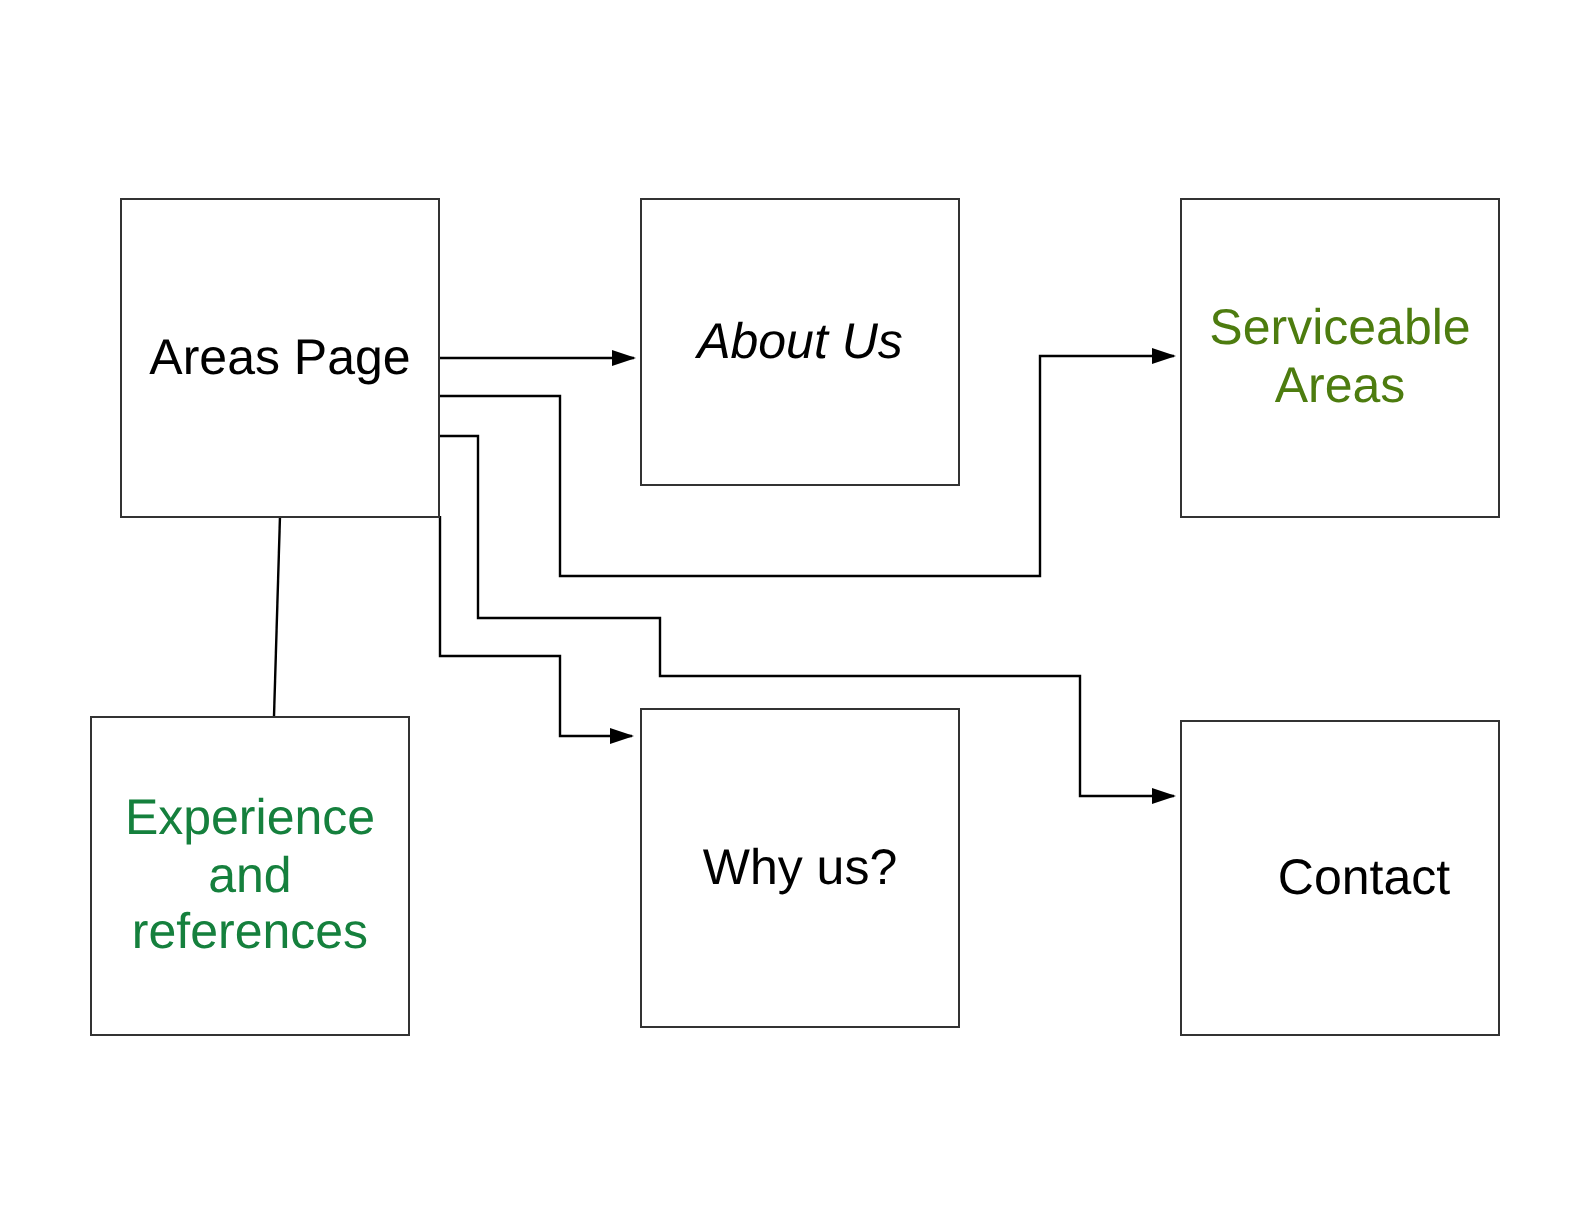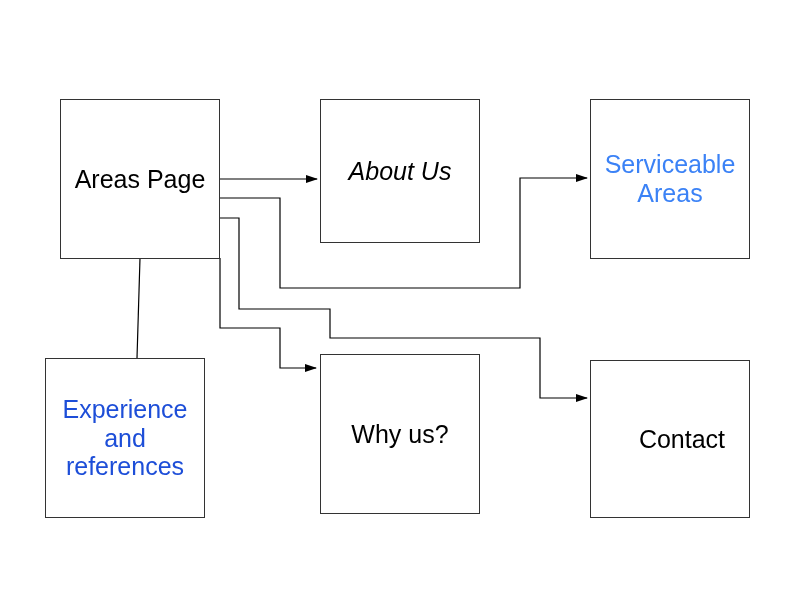--- a/index.html
+++ b/index.html
@@ -60,25 +60,25 @@
         <polyline points="140,258 137,358" stroke="#000000"></polyline>
       </g>
   </svg>
 <div class="node" style="left: 60px; top: 99px; width: 160px; height: 160px; border-color: rgb(51, 51, 51);">
       <span class="node-label" style="color: rgb(0, 0, 0);">Areas Page</span>
     </div>
     <div class="node" style="left: 320px; top: 99px; width: 160px; height: 144px; border-color: rgb(51, 51, 51); font-style: italic;">
       <span class="node-label" style="color: rgb(0, 0, 0);">About Us</span>
     </div>
     <div class="node" style="left: 590px; top: 99px; width: 160px; height: 160px; border-color: rgb(51, 51, 51);">
-      <span class="node-label" style="color: #3b82f6;">Serviceable
+      <span class="node-label" style="color: #4d7c0f;">Serviceable
 Areas</span>
     </div>
     <div class="node" style="left: 45px; top: 358px; width: 160px; height: 160px; border-color: rgb(51, 51, 51);">
-      <span class="node-label" style="color: #1d4ed8;">Experience
+      <span class="node-label" style="color: #15803d;">Experience
 and
 references</span>
     </div>
     <div class="node" style="left: 320px; top: 354px; width: 160px; height: 160px; border-color: rgb(51, 51, 51);">
       <span class="node-label" style="color: rgb(0, 0, 0);">Why us?</span>
     </div>
     <div class="node" style="left: 590px; top: 360px; width: 160px; height: 158px; border-color: rgb(51, 51, 51);">
       <span class="node-label" style="color: rgb(0, 0, 0); margin-left: 24px;">Contact</span>
     </div>
   </div>

